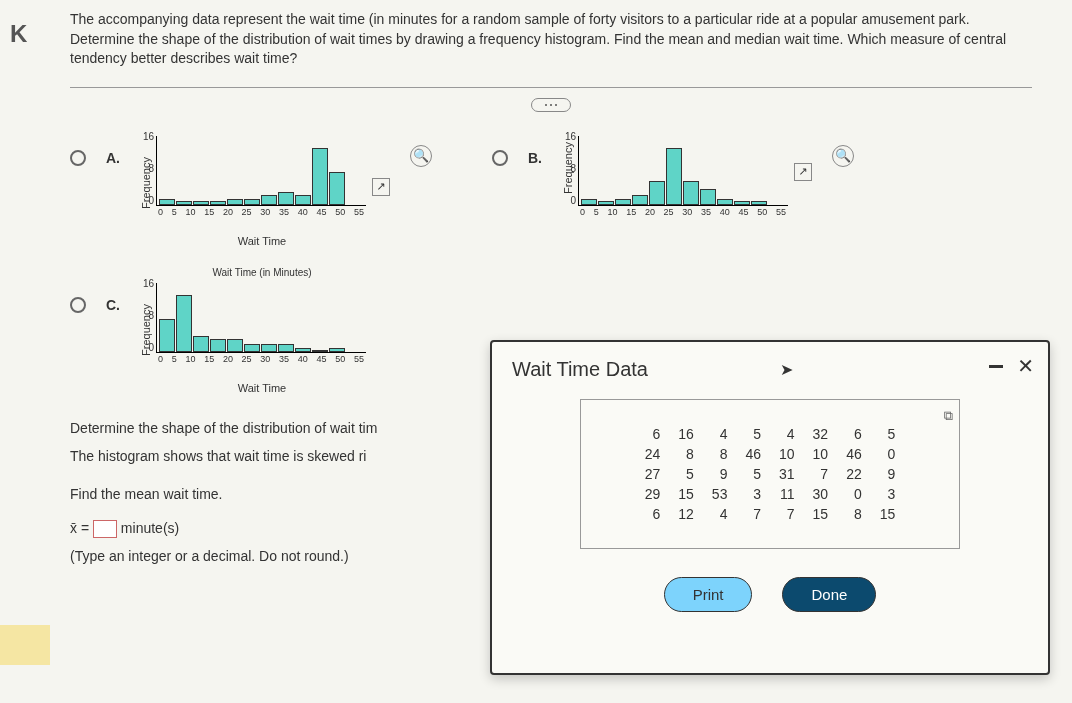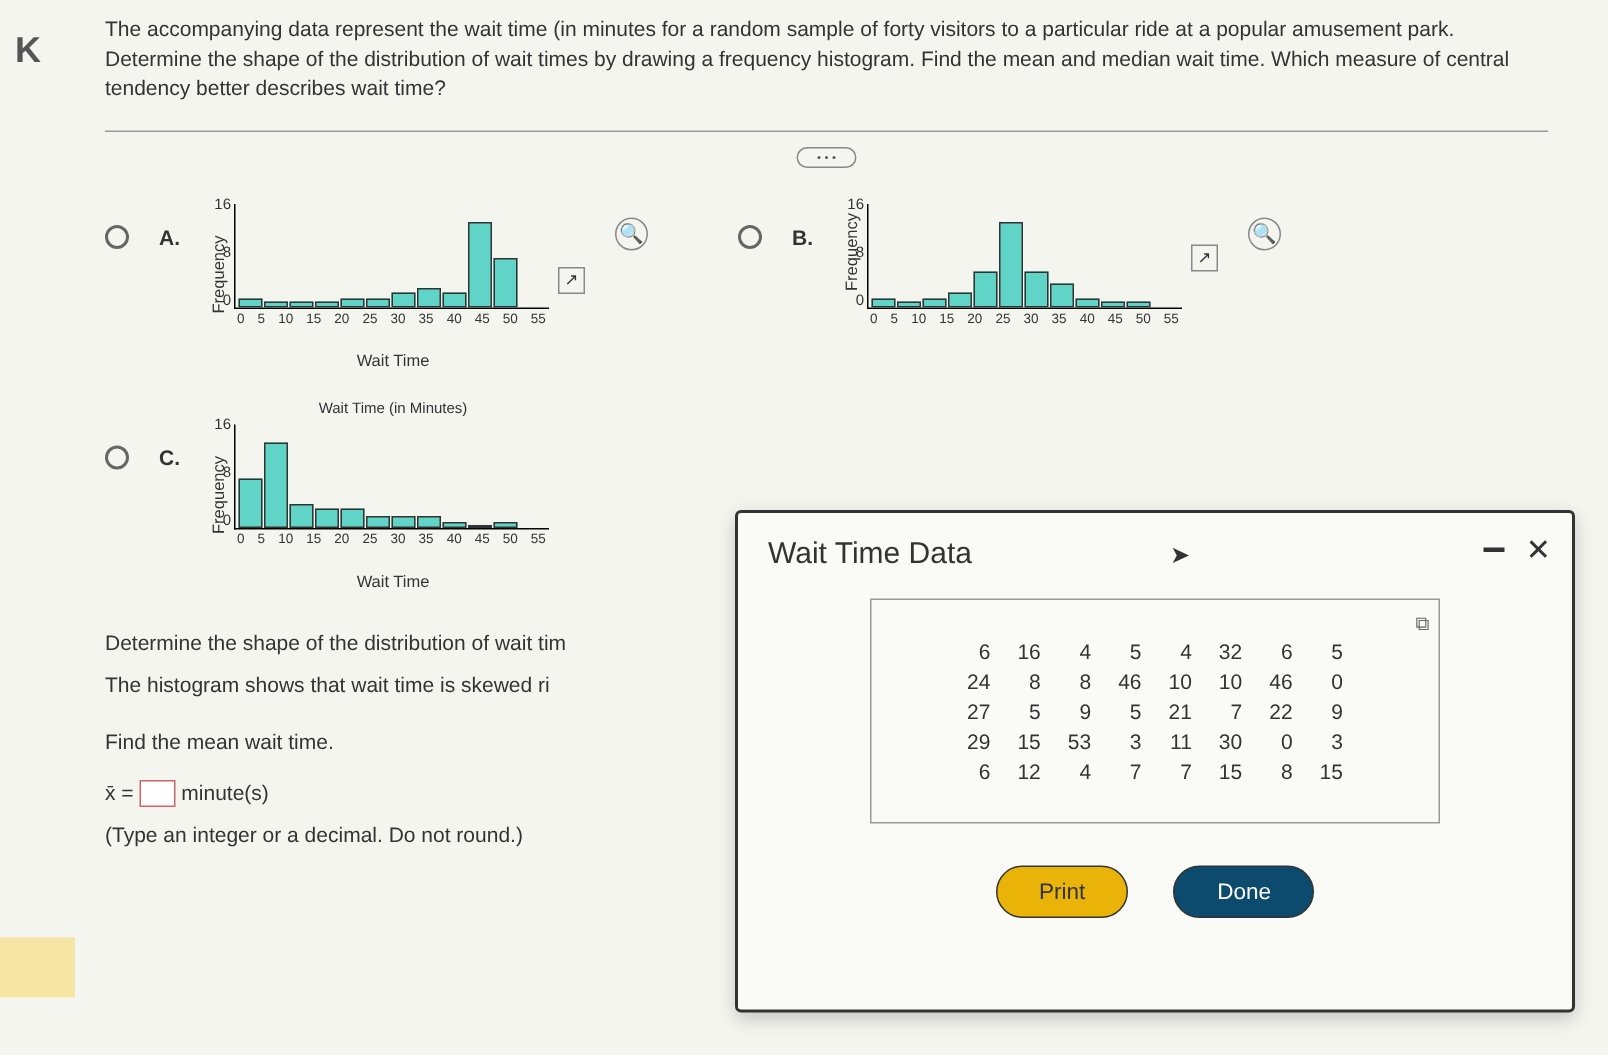--- a/index.html
+++ b/index.html
@@ -35,21 +35,21 @@
     .dialog-title { font-size: 20px; margin-bottom: 18px; }
     .dialog-close { position: absolute; top: 12px; right: 14px; display:flex; gap: 14px; align-items:center;}
     .min-icon { width: 14px; height: 3px; background: #333; cursor:pointer;}
     .x-icon { font-size: 20px; cursor: pointer; }
     .data-table-wrap { border: 1px solid #999; padding: 0; margin: 0 auto; width: 380px; height: 150px; display:flex; align-items:center; justify-content:center; position: relative;}
     .data-columns { display: flex; gap: 18px; font-size: 14px; }
     .data-col { display: flex; flex-direction: column; align-items: flex-end; gap: 4px; }
     .copy-icon { position: absolute; right: 6px; top: 8px; font-size: 13px; cursor:pointer; color:#666;}
     .dialog-buttons { display: flex; gap: 30px; justify-content: center; margin-top: 28px; }
     .btn { padding: 8px 28px; border-radius: 20px; font-size: 15px; cursor: pointer; border: 1px solid #333; }
-    .btn-print { background: #eab308; }
+    .btn-print { background: #7dd3fc; }
     .btn-done { background: #0c4a6e; color: #fff; }
     .cursor-arrow { position: absolute; top: 360px; left: 780px; font-size: 16px; }
     .yellow-tab { position: absolute; left: 0; top: 625px; width: 50px; height: 40px; background: #f5e6a3; }
   </style>
 </head>
 <body>
 
 <div class="back-arrow">K</div>
 <div class="yellow-tab"></div>
 
@@ -243,21 +243,21 @@
         <div class="data-col">
           <span>5</span>
           <span>46</span>
           <span>5</span>
           <span>3</span>
           <span>7</span>
         </div>
         <div class="data-col">
           <span>4</span>
           <span>10</span>
-          <span>21</span>
+          <span>31</span>
           <span>11</span>
           <span>7</span>
         </div>
         <div class="data-col">
           <span>32</span>
           <span>10</span>
           <span>7</span>
           <span>30</span>
           <span>15</span>
         </div>

